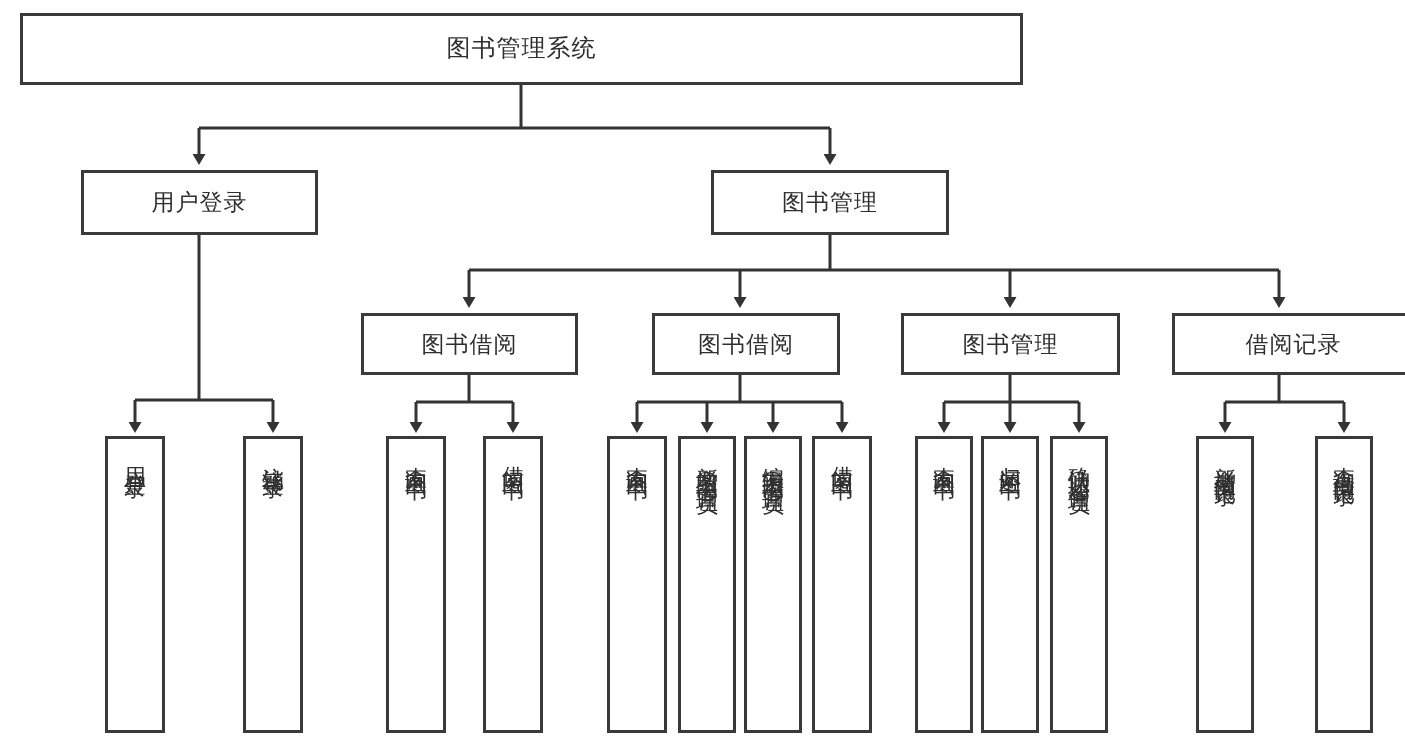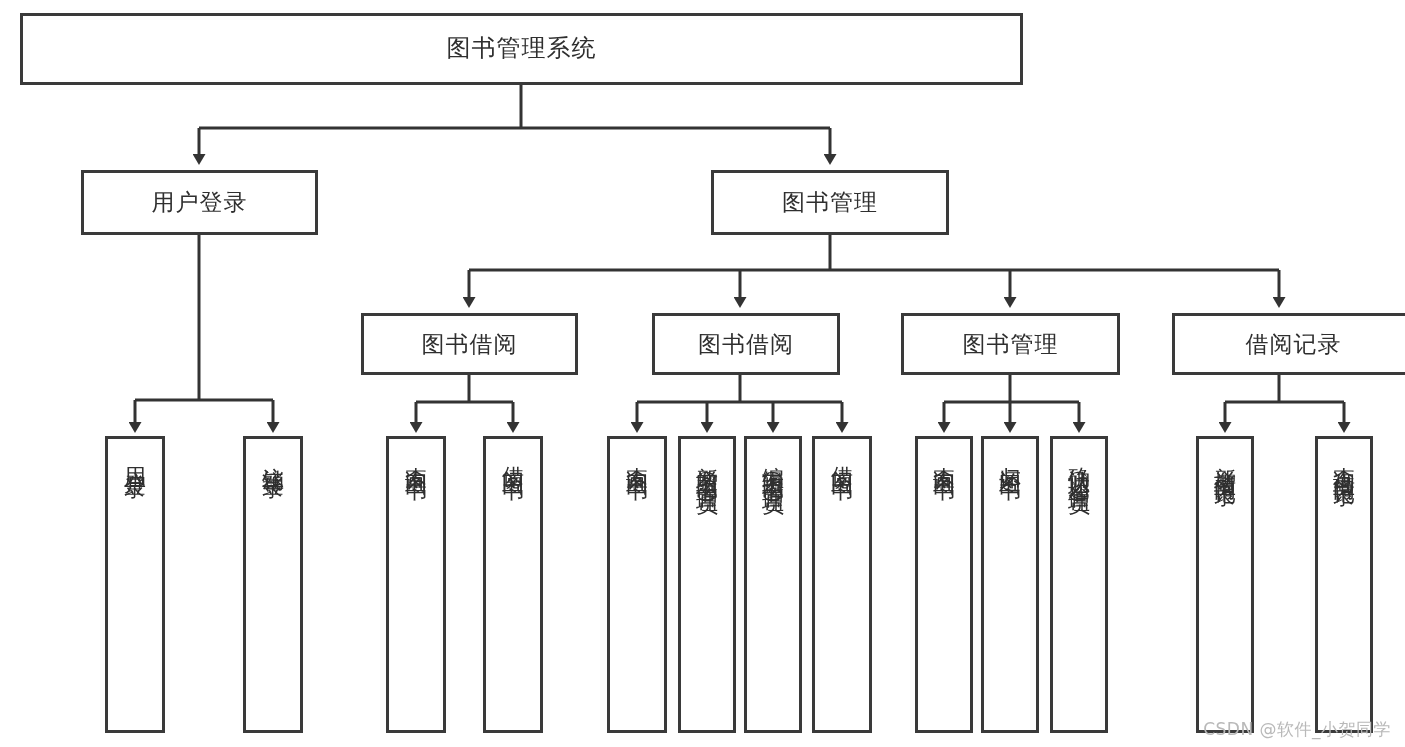--- a/index.html
+++ b/index.html
@@ -179,15 +179,14 @@
     <span class="lbl">确认归还（管理员）</span>
   </div>
 
   <div class="node leaf" style="left:1196px;top:436px;width:58px;height:297px;">
     <span class="lbl">新增借阅记录</span>
   </div>
   <div class="node leaf" style="left:1315px;top:436px;width:58px;height:297px;">
     <span class="lbl">查询借阅记录</span>
   </div>
 
-  <div class="watermark">CSDN @软件_小贺同学</div>
 
 </div>
 
 </body></html>

